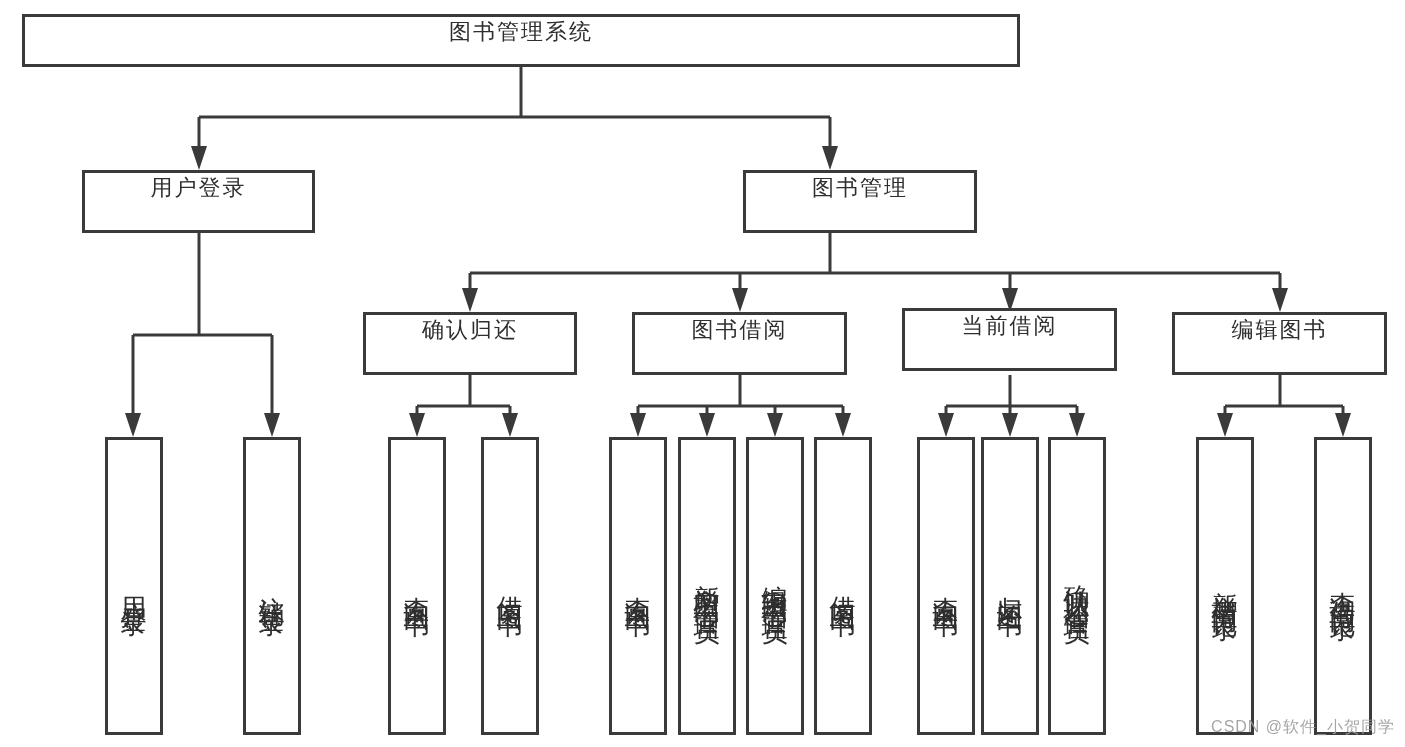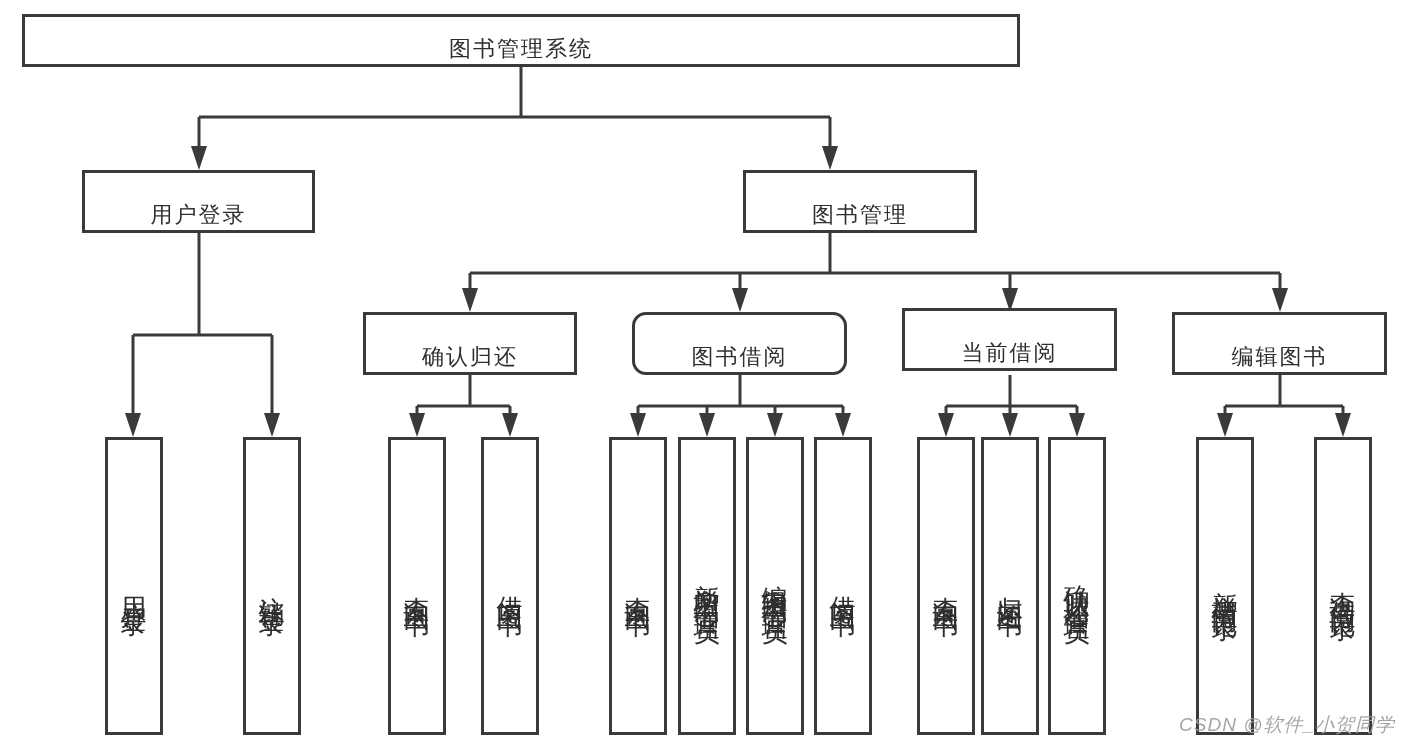--- a/index.html
+++ b/index.html
@@ -10,40 +10,40 @@
   #stage{
     position:relative;width:1405px;height:747px;background:var(--background);
     overflow:hidden;
   }
   .connectors{position:absolute;left:0;top:0;}
   .connectors line{stroke:var(--line);stroke-width:3;}
   .connectors polygon{fill:var(--line);stroke:none;}
   .node{
     position:absolute;box-sizing:border-box;background:var(--background);
     border:3px solid var(--line);
-    display:flex;align-items:flex-end;justify-content:center;
+    display:flex;align-items:flex-start;justify-content:center;
     color:var(--text);font-size:22px;letter-spacing:2px;
     white-space:nowrap;
   }
   .leaf{
     position:absolute;box-sizing:border-box;background:var(--background);
     border:3px solid var(--line);
     top:437px;height:298px;width:58px;
     display:flex;align-items:center;justify-content:center;
     color:var(--text);
   }
   .leaf .vtext{
     writing-mode:vertical-rl;text-orientation:mixed;
     font-size:26px;letter-spacing:5px;line-height:1;
     white-space:nowrap;
   }
   .watermark{
     position:absolute;right:10px;bottom:9px;
-    color:var(--watermark);font-size:19px;letter-spacing:1px;
-    opacity:.92;white-space:nowrap;font-style:italic;
+    color:var(--watermark);font-size:16px;letter-spacing:1px;
+    opacity:.92;white-space:nowrap;
   }
 </style>
 </head>
 <body>
 
 <div id="stage">
 
   <svg class="connectors" width="1405" height="747" viewBox="0 0 1405 747" aria-hidden="true">
 
     <line x1="521" y1="67" x2="521" y2="117"></line>
@@ -113,21 +113,21 @@
   <div class="node" style="left:82px;top:170px;width:233px;height:63px;">
     <span>用户登录</span>
   </div>
   <div class="node" style="left:743px;top:170px;width:234px;height:63px;">
     <span>图书管理</span>
   </div>
 
   <div class="node" style="left:363px;top:312px;width:214px;height:63px;">
     <span>确认归还</span>
   </div>
-  <div class="node" style="left:632px;top:312px;width:215px;height:63px;border-radius:14px;">
+  <div class="node" style="left:632px;top:312px;width:215px;height:63px;">
     <span>图书借阅</span>
   </div>
   <div class="node" style="left:902px;top:308px;width:215px;height:63px;">
     <span>当前借阅</span>
   </div>
   <div class="node" style="left:1172px;top:312px;width:215px;height:63px;">
     <span>编辑图书</span>
   </div>
 
   <div class="leaf" style="left:105px;">

